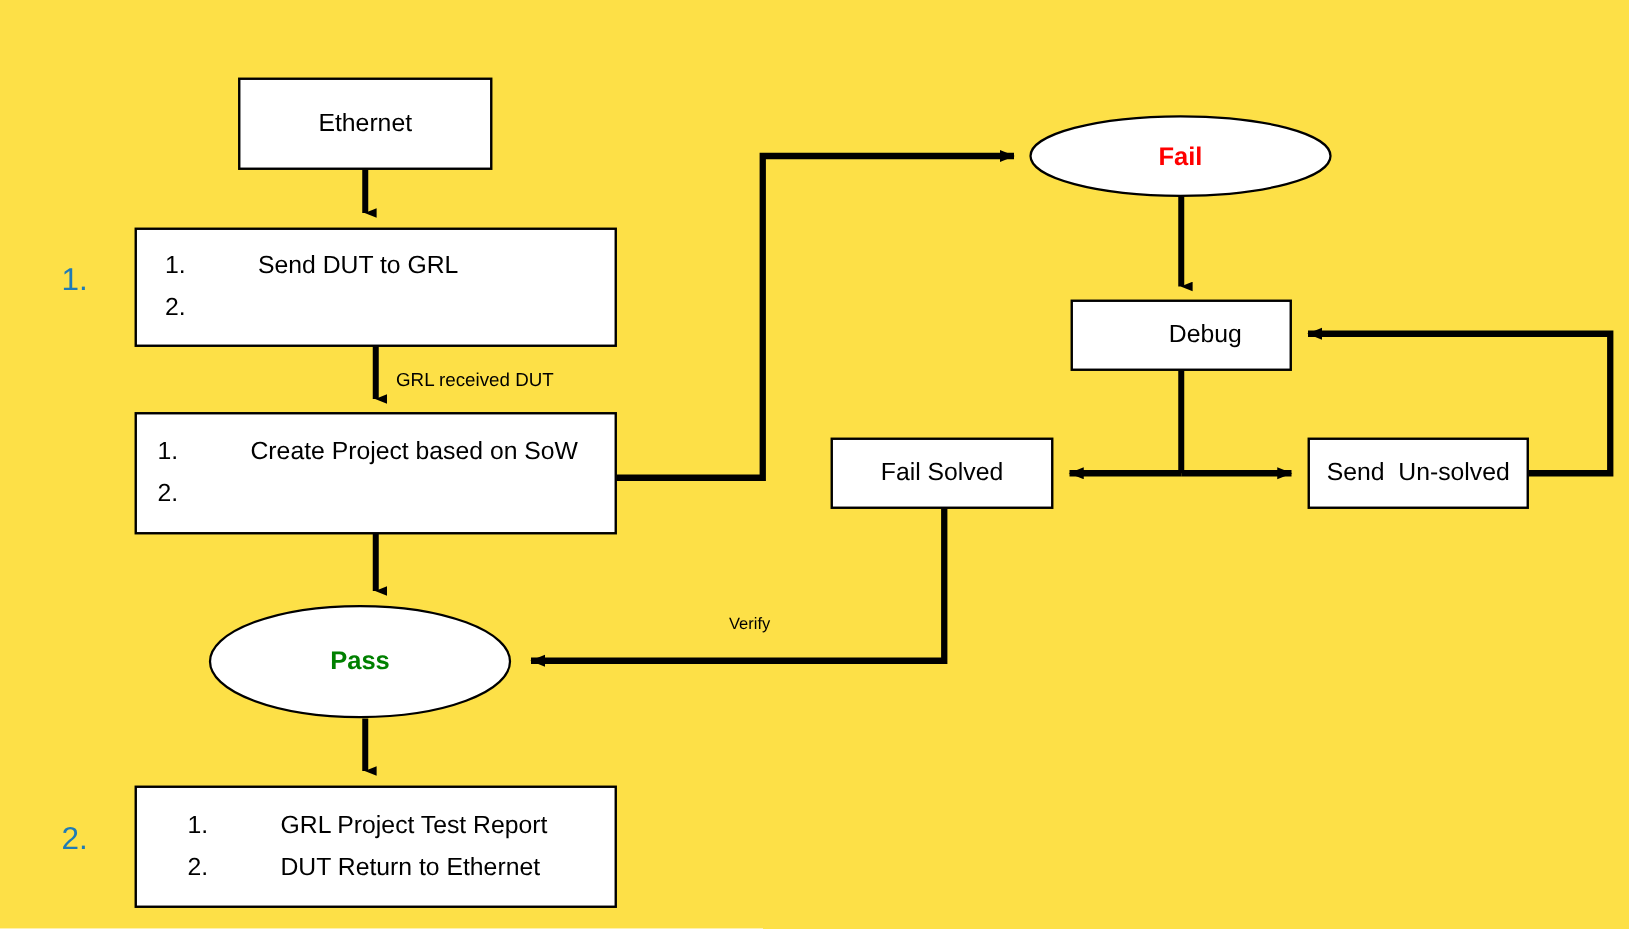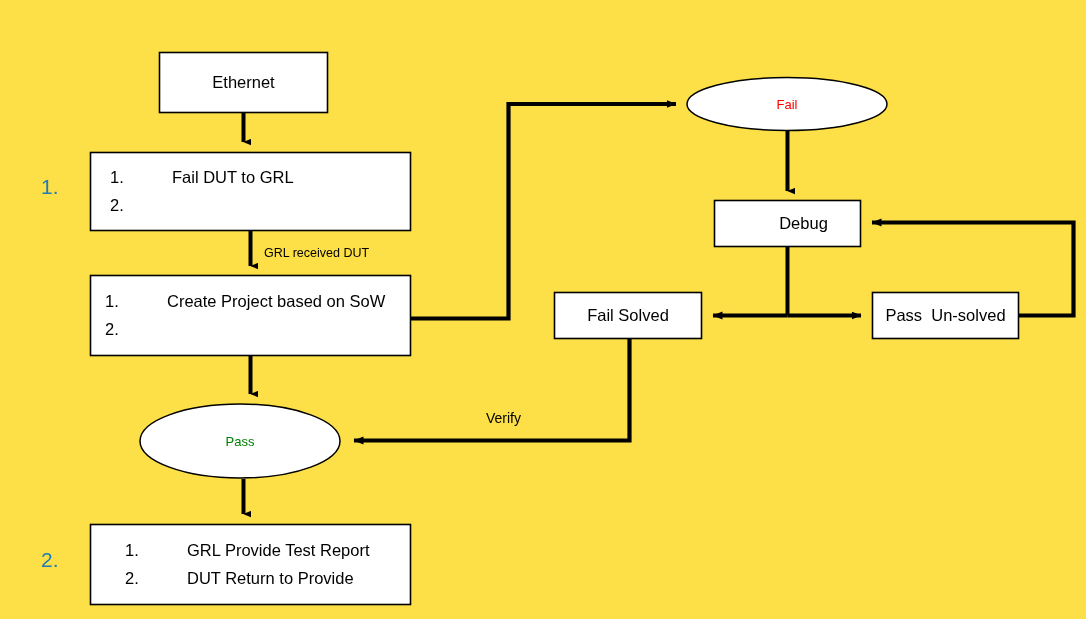--- a/index.html
+++ b/index.html
@@ -33,22 +33,22 @@
     align-items: center;
     text-align: center;
     color: #000000;
     pointer-events: none;
   }
   .box-plain {
     font-size: 16.5px;
     line-height: 1.35;
   }
   .ellipse-label {
-    font-weight: normal;
-    font-size: 13px;
+    font-weight: bold;
+    font-size: 17px;
     text-align: right;
   }
   .list-node {
     position: absolute;
     display: flex;
     flex-direction: column;
     justify-content: center;
     align-items: flex-start;
     color: #000000;
     font-size: 16.5px;
@@ -73,21 +73,21 @@
     font-weight: normal;
   }
   .edge-label {
     position: absolute;
     color: #000000;
     font-size: 12.5px;
     white-space: nowrap;
     text-align: right;
   }
   .edge-label-verify {
-    font-size: 14px;
+    font-size: 11px;
   }
 </style>
 </head>
 <body>
 
 <div id="canvas">
 
   <svg id="flow-svg" viewBox="0 0 1086 619">
     <defs>
       <marker id="arrow-down" markerWidth="10" markerHeight="10" refX="3.2" refY="7.6" orient="auto" markerUnits="userSpaceOnUse">
@@ -140,21 +140,21 @@
     <path d="M 629.5,339 L 629.5,440.5 L 354,440.5" stroke="#000000" stroke-width="4.2" fill="none" stroke-linejoin="miter" marker-end="url(#arrow-left)"></path>
   </svg>
 
   <div class="node-label box-plain" style="left:159px; top:52px; width:169px; height:61px;">
     <span>Ethernet</span>
   </div>
 
   <div class="list-node" style="left:110px; top:153px; width:300px; height:77px;">
     <div class="list-row">
       <span class="list-num">1.</span>
-      <span class="list-text">Fail DUT to GRL</span>
+      <span class="list-text">Send DUT to GRL</span>
     </div>
     <div class="list-row">
       <span class="list-num">2.</span>
     </div>
   </div>
 
   <div class="list-node" style="left:105px; top:276px; width:305px; height:79px;">
     <div class="list-row">
       <span class="list-num">1.</span>
       <span class="list-text">Create Project based on SoW</span>
@@ -164,42 +164,42 @@
     </div>
   </div>
 
   <div class="node-label ellipse-label" style="left:140px; top:404px; width:200px; height:74px; color:#008000;">
     <span>Pass</span>
   </div>
 
   <div class="list-node" style="left:125px; top:525px; width:285px; height:79px;">
     <div class="list-row">
       <span class="list-num">1.</span>
-      <span class="list-text">GRL Provide Test Report</span>
+      <span class="list-text">GRL Project Test Report</span>
     </div>
     <div class="list-row">
       <span class="list-num">2.</span>
-      <span class="list-text">DUT Return to Provide</span>
+      <span class="list-text">DUT Return to Ethernet</span>
     </div>
   </div>
 
   <div class="node-label ellipse-label" style="left:687px; top:78px; width:200px; height:53px; color:#FF0000;">
     <span>Fail</span>
   </div>
 
   <div class="node-label box-plain" style="left:731px; top:201px; width:145px; height:45px;">
     <span>Debug</span>
   </div>
 
   <div class="node-label box-plain" style="left:555px; top:293px; width:146px; height:45px;">
     <span>Fail Solved</span>
   </div>
 
   <div class="node-label box-plain" style="left:873px; top:293px; width:145px; height:45px; white-space:pre;">
-    <span style="white-space:pre;">Pass  Un-solved</span>
+    <span style="white-space:pre;">Send  Un-solved</span>
   </div>
 
   <div class="side-number" style="left:41px; top:175px;">1.</div>
   <div class="side-number" style="left:41px; top:548px;">2.</div>
 
   <div class="edge-label" style="left:264px; top:246px;">GRL received DUT</div>
   <div class="edge-label edge-label-verify" style="left:486px; top:410px;">Verify</div>
 
 </div>
 

